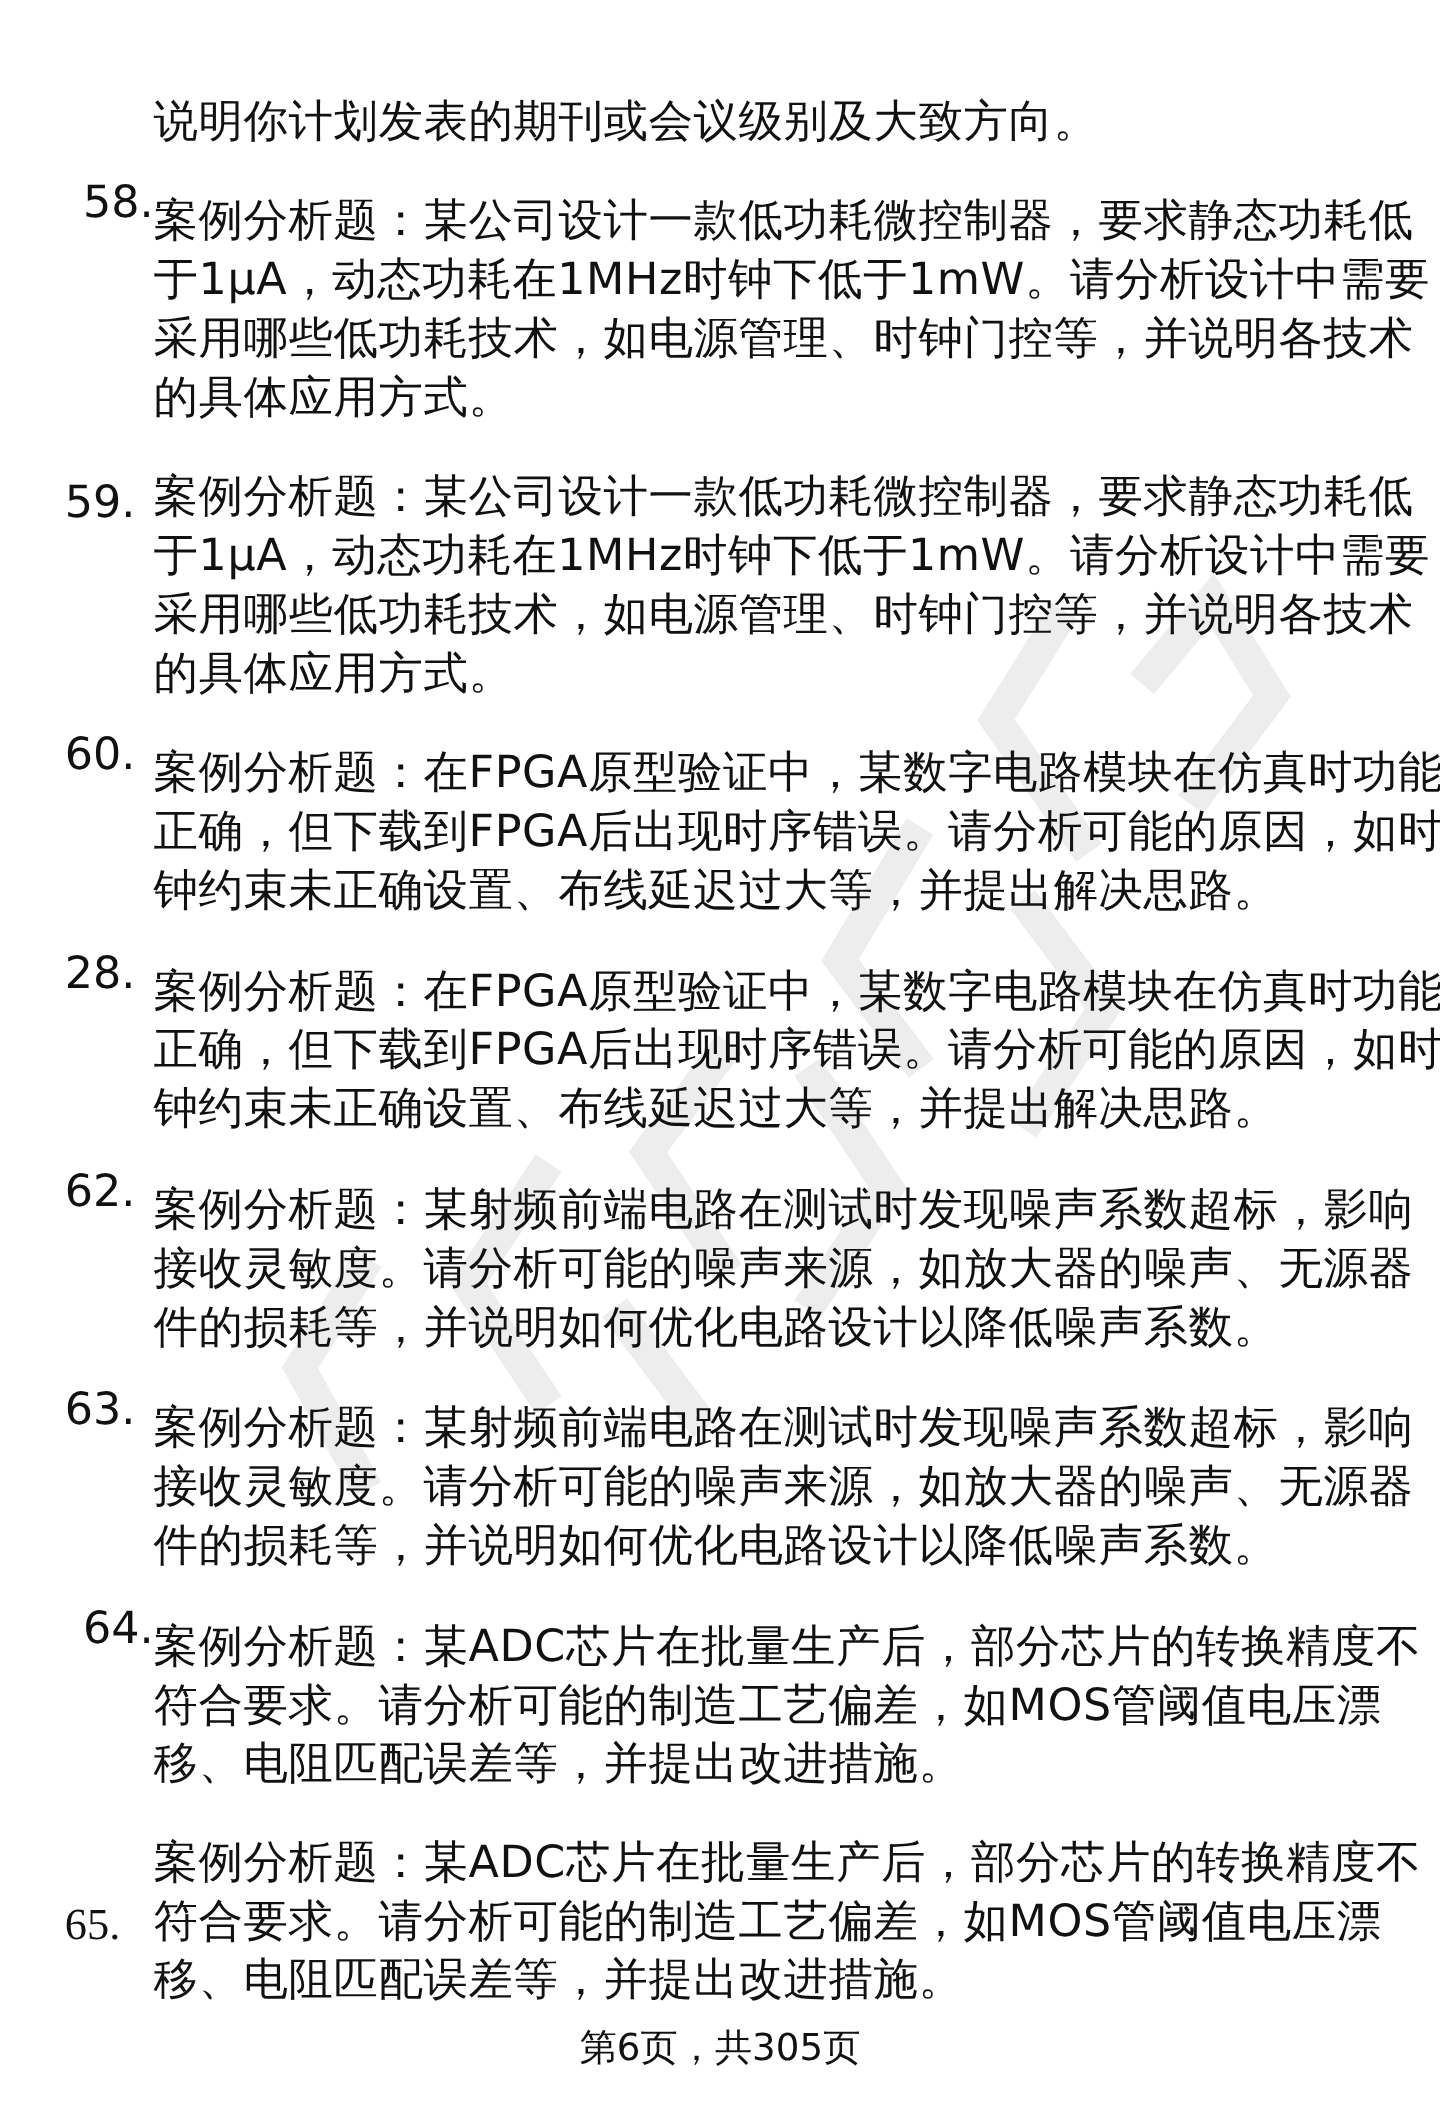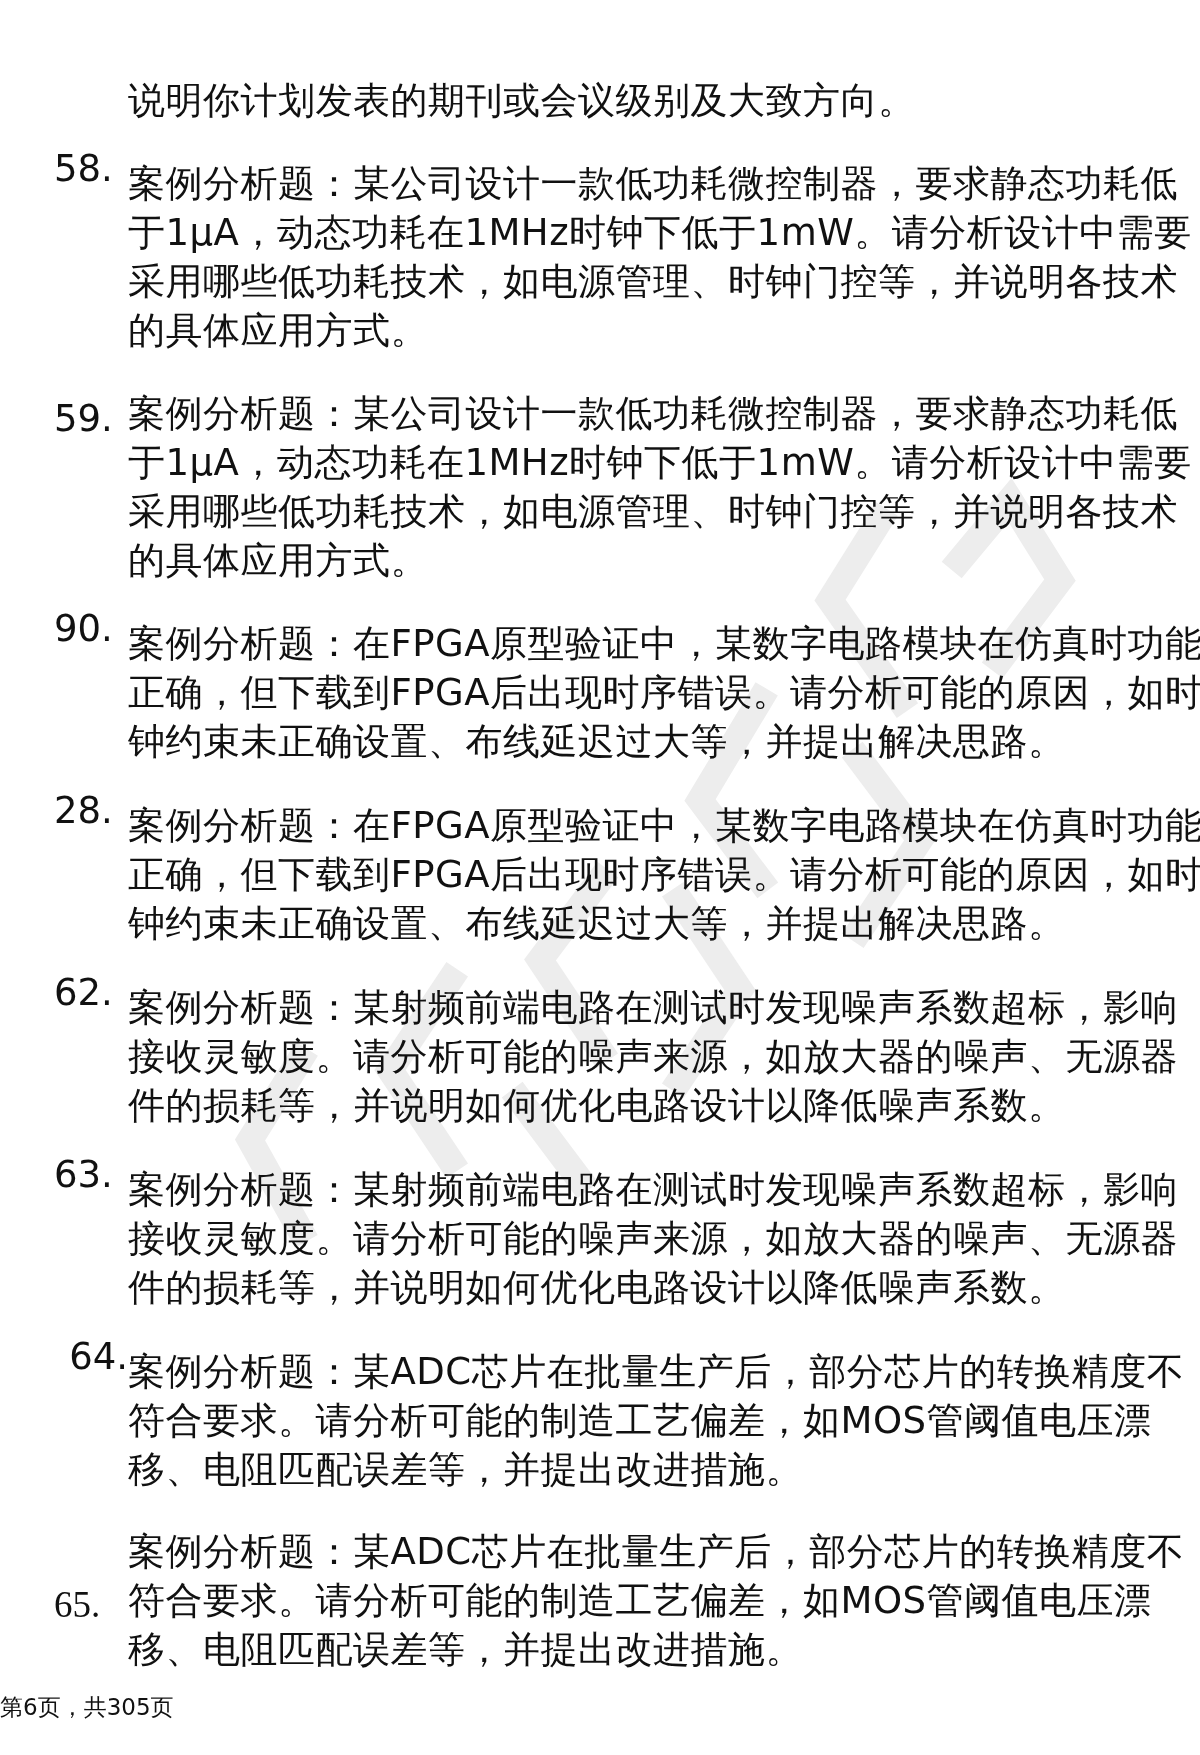--- a/index.html
+++ b/index.html
@@ -17,22 +17,22 @@
     position: absolute; left: 128px; width: 1050px;
     font-size: 37px; line-height: 49px; height: 49px; white-space: nowrap;
     letter-spacing: 0.5px;
     margin-top: 15px;
   }
   .num {
     position: absolute; left: 54px; width: 74px;
     font-size: 37px; line-height: 49px; height: 49px; white-space: nowrap;
   }
   .footer {
-    position: absolute; left: 0; width: 1200px; 
-    font-size: 23px; line-height: 44px; top: 1685px;
+    position: absolute; left: 0; width: 1200px; text-align: center;
+    font-size: 31px; line-height: 44px; top: 1685px;
   }
 </style>
 </head>
 <body>
 
 <svg class="watermark" viewBox="0 0 1200 1755" xmlns="http://www.w3.org/2000/svg">
   <g fill="none" stroke="#ededed" stroke-width="26" stroke-linejoin="miter" stroke-linecap="square">
     <path d="M 880 520 L 830 600 L 900 700"></path>
     <path d="M 960 560 L 1010 500 L 1060 580 L 1000 660"></path>
     <path d="M 760 700 L 700 800 L 760 880"></path>
@@ -43,37 +43,37 @@
     <path d="M 300 1060 L 250 1140 L 300 1230"></path>
     <path d="M 520 1100 L 580 1180"></path>
   </g>
 </svg>
 
 <div class="page">
 
   <div class="line" style="top:61px;">说明你计划发表的期刊或会议级别及大致方向。</div>
 
   <div>
-    <div class="num" style="top:144px;">58.</div>
+    <div class="num" style="top:144px;text-align:right;">58.</div>
     <div class="line" style="top:144px;">案例分析题：某公司设计一款低功耗微控制器，要求静态功耗低</div>
     <div class="line" style="top:193px;">于1μA，动态功耗在1MHz时钟下低于1mW。请分析设计中需要</div>
     <div class="line" style="top:242px;">采用哪些低功耗技术，如电源管理、时钟门控等，并说明各技术</div>
     <div class="line" style="top:291px;">的具体应用方式。</div>
   </div>
 
   <div>
     <div class="num" style="top:394px;">59.</div>
     <div class="line" style="top:374px;">案例分析题：某公司设计一款低功耗微控制器，要求静态功耗低</div>
     <div class="line" style="top:423px;">于1μA，动态功耗在1MHz时钟下低于1mW。请分析设计中需要</div>
     <div class="line" style="top:472px;">采用哪些低功耗技术，如电源管理、时钟门控等，并说明各技术</div>
     <div class="line" style="top:521px;">的具体应用方式。</div>
   </div>
 
   <div>
-    <div class="num" style="top:604px;">90.</div>
+    <div class="num" style="top:604px;">60.</div>
     <div class="line" style="top:604px;">案例分析题：在FPGA原型验证中，某数字电路模块在仿真时功能</div>
     <div class="line" style="top:653px;">正确，但下载到FPGA后出现时序错误。请分析可能的原因，如时</div>
     <div class="line" style="top:702px;">钟约束未正确设置、布线延迟过大等，并提出解决思路。</div>
   </div>
 
   <div>
     <div class="num" style="top:786px;">28.</div>
     <div class="line" style="top:786px;">案例分析题：在FPGA原型验证中，某数字电路模块在仿真时功能</div>
     <div class="line" style="top:835px;">正确，但下载到FPGA后出现时序错误。请分析可能的原因，如时</div>
     <div class="line" style="top:884px;">钟约束未正确设置、布线延迟过大等，并提出解决思路。</div>

